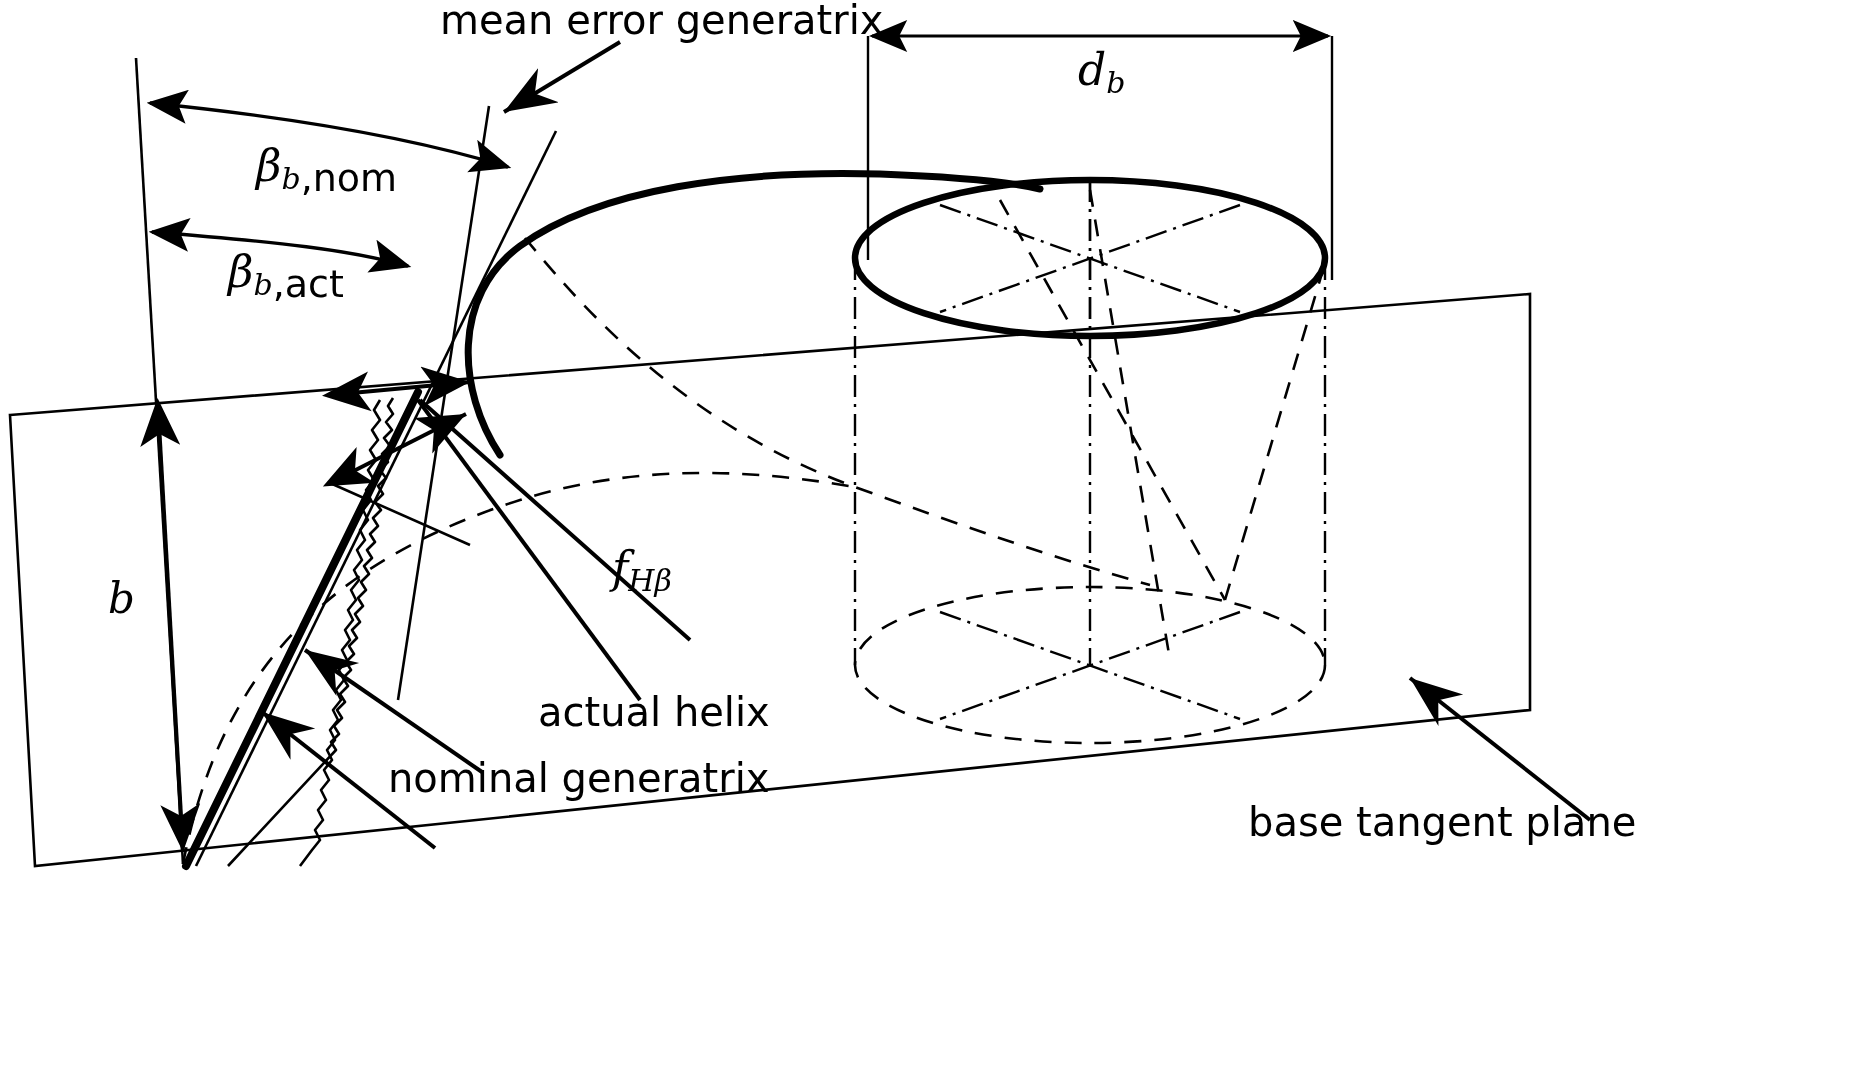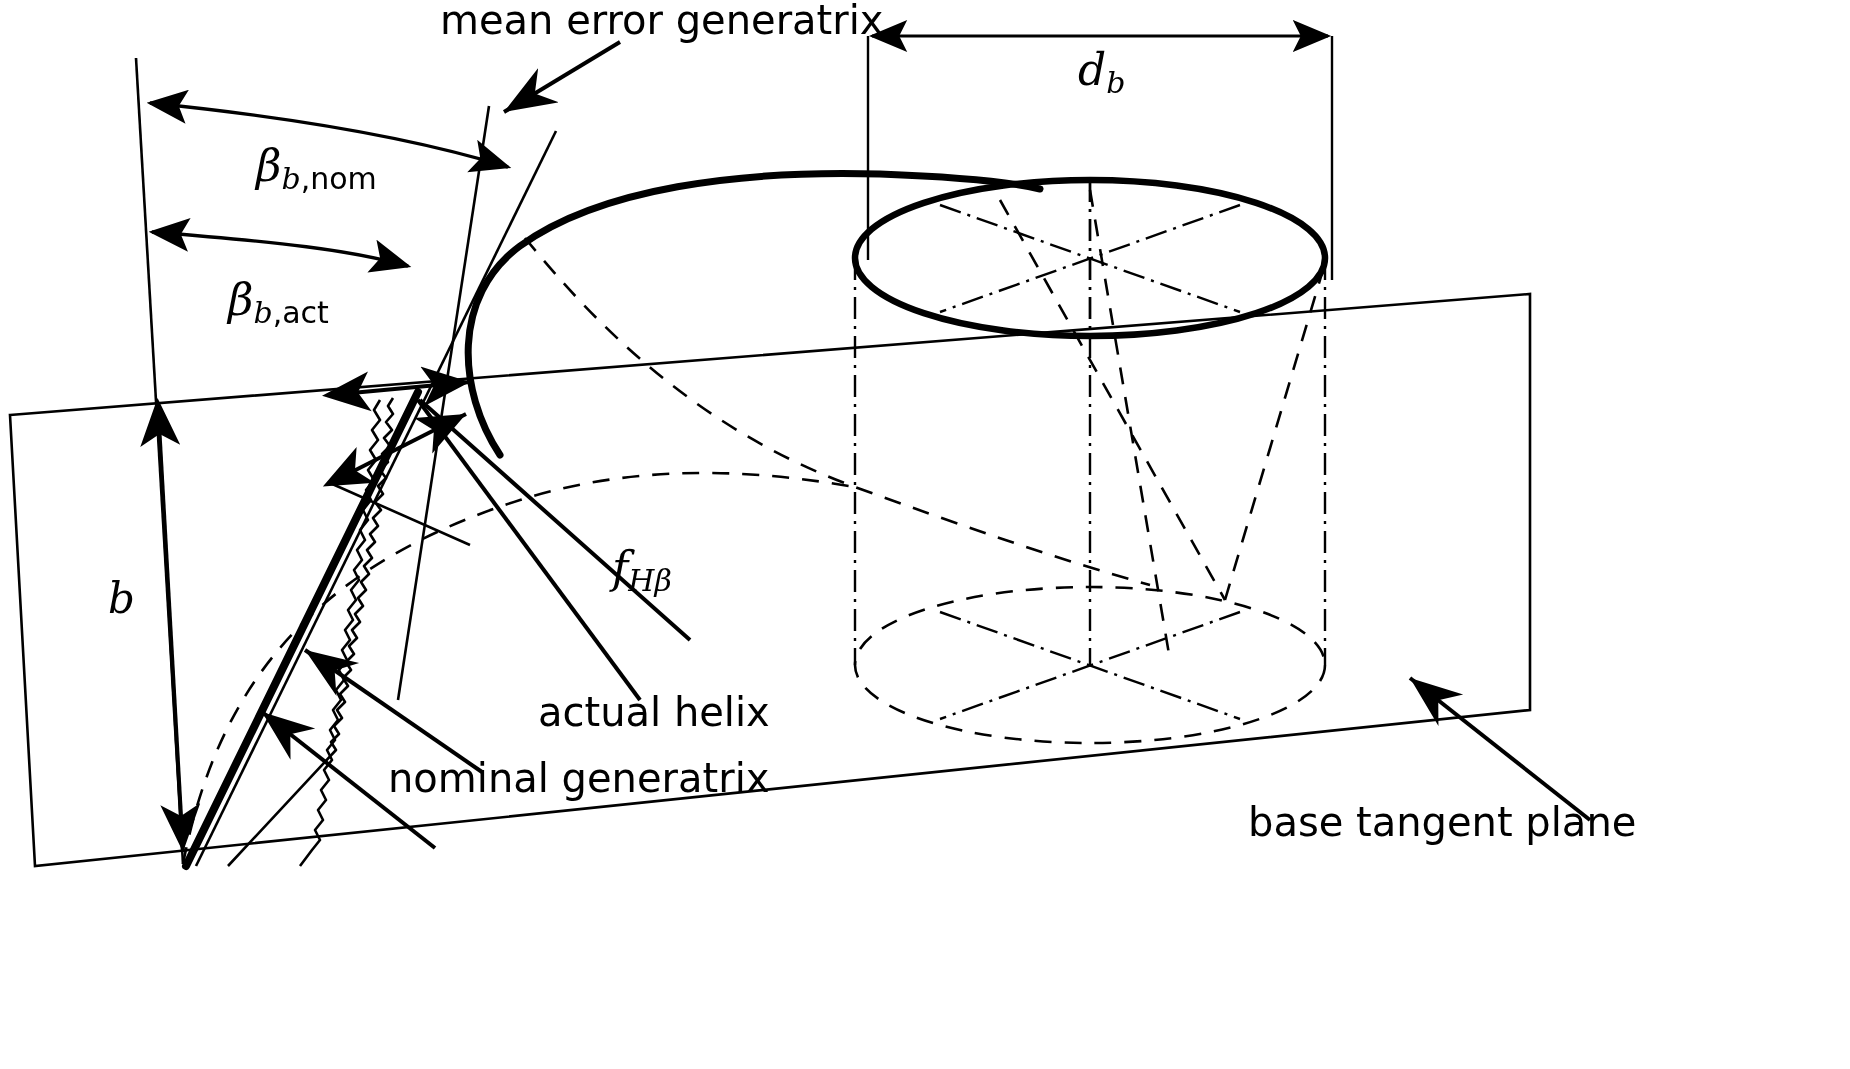--- a/index.html
+++ b/index.html
@@ -36,21 +36,21 @@
     font-family: "DejaVu Sans", sans-serif;
     font-size: 40px;
     line-height: 1;
   }
   .lbl-math {
     font-family: "DejaVu Serif", serif;
     font-style: italic;
     font-size: 44px;
   }
   .lbl-math .sub-upright {
-    font-size: 30px;
+    font-size: 38px;
     vertical-align: -0.25em;
     font-style: normal;
     font-family: "DejaVu Sans", sans-serif;
   }
   .lbl-math .sub-it {
     font-size: 30px;
     vertical-align: -0.25em;
     font-style: italic;
     font-family: "DejaVu Serif", serif;
   }
@@ -219,21 +219,21 @@
 <div class="lbl" style="left:440px; top:0px;">mean error generatrix</div>
 
 <div class="lbl lbl-math" style="left:1078px; top:48px;">
   <span>d</span><span class="sub-it">b</span>
 </div>
 
 <div class="lbl lbl-math" style="left:256px; top:144px;">
   <span class="beta-glyph">β</span><span class="sub-it">b</span><span class="sub-upright">,nom</span>
 </div>
 
-<div class="lbl lbl-math" style="left:228px; top:278px;">
+<div class="lbl lbl-math" style="left:228px; top:250px;">
   <span class="beta-glyph">β</span><span class="sub-it">b</span><span class="sub-upright">,act</span>
 </div>
 
 <div class="lbl lbl-math" style="left:108px; top:578px; font-size:42px;">b</div>
 
 <div class="lbl lbl-math" style="left:612px; top:546px;">
   <span>f</span><span class="sub-it">Hβ</span>
 </div>
 
 <div class="lbl" style="left:538px; top:692px;">actual helix</div>

